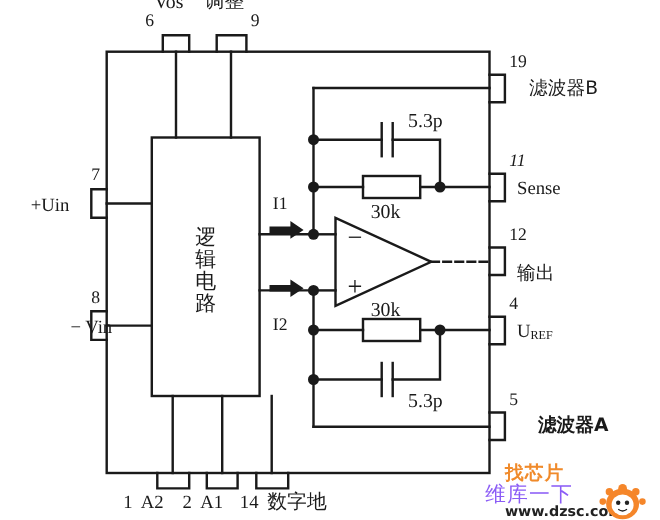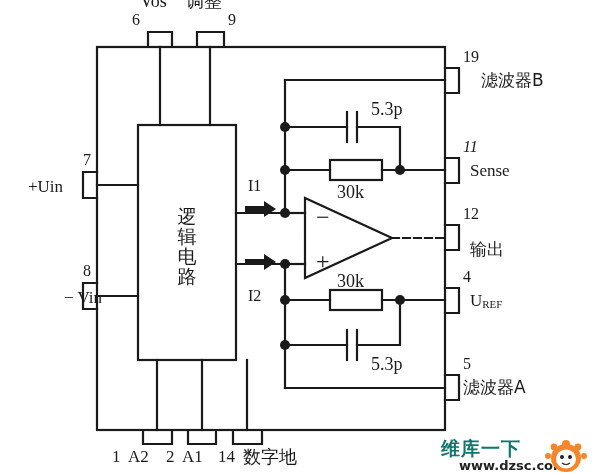--- a/index.html
+++ b/index.html
@@ -22,21 +22,21 @@
   .vtext{
     position:absolute;font-family:"DejaVu Sans","Liberation Sans",sans-serif;
     font-size:19px;line-height:1.06;text-align:center;letter-spacing:0;
   }
   .sub{font-size:11px;vertical-align:baseline;position:relative;top:2px;}
   
   #wm{position:absolute;left:437px;top:418px;width:163px;height:55px;}
   #wm .wm-top{position:absolute;left:22px;top:0px;font-family:"DejaVu Sans","Liberation Sans",sans-serif;
     font-size:17px;font-weight:bold;color:#f08a2a;letter-spacing:1px;}
   #wm .wm-mid{position:absolute;left:4px;top:18px;font-family:"DejaVu Sans","Liberation Sans",sans-serif;
-    font-size:19px;font-weight:bold;color:#0f766e;letter-spacing:1px;}
+    font-size:19px;font-weight:normal;color:#8b5cf6;letter-spacing:1px;}
   #wm .wm-url{position:absolute;left:22px;top:40px;font-family:"DejaVu Sans","Liberation Sans",sans-serif;
     font-size:13px;font-weight:bold;color:#222;}
   #wm .mascot{position:absolute;left:100px;top:6px;}
 </style>
 </head>
 <body>
 
 <svg id="diagram" viewBox="0 0 600 473">
   <g fill="none" stroke="#1a1a1a" stroke-width="2.2" stroke-linecap="square">
 
@@ -140,21 +140,21 @@
 <div class="lbl pin-num" style="left:463px;top:139px;font-style:italic;">11</div>
 <div class="lbl pin-name" style="left:470px;top:162px;">Sense</div>
 
 <div class="lbl pin-num" style="left:463px;top:206px;">12</div>
 <div class="lbl cn" style="left:470px;top:241px;">输出</div>
 
 <div class="lbl pin-num" style="left:463px;top:269px;">4</div>
 <div class="lbl pin-name" style="left:470px;top:292px;"><span>U</span><span class="sub">REF</span></div>
 
 <div class="lbl pin-num" style="left:463px;top:356px;">5</div>
-<div class="lbl cn" style="left:463px;top:379px;">滤波器A</div>
+<div class="lbl cn" style="left:489px;top:379px;font-weight:bold;">滤波器A</div>
 
 <div class="lbl bot" style="left:112px;top:448px;">1</div>
 <div class="lbl bot" style="left:128px;top:448px;text-align:center;">A2</div>
 <div class="lbl bot" style="left:166px;top:448px;">2</div>
 <div class="lbl bot" style="left:182px;top:448px;">A1</div>
 <div class="lbl bot" style="left:218px;top:448px;">14</div>
 <div class="lbl bot-cn" style="left:243px;top:448px;">数字地</div>
 
 <div class="vtext" style="left:170px;top:206px;width:34px;">逻<br>辑<br>电<br>路</div>
 
@@ -163,20 +163,21 @@
 <div class="lbl comp" style="left:337px;top:272px;">30k</div>
 <div class="lbl comp" style="left:371px;top:355px;">5.3p</div>
 
 <div class="lbl cur" style="left:248px;top:178px;">I1</div>
 <div class="lbl cur" style="left:248px;top:288px;">I2</div>
 
 <div class="lbl" style="left:316px;top:205px;font-size:24px;">−</div>
 <div class="lbl" style="left:316px;top:249px;font-size:24px;">+</div>
 
 <div id="wm">
+  <div class="wm-top">找芯片</div>
   <div class="wm-mid">维库一下</div>
   <div class="wm-url">www.dzsc.com</div>
   <svg class="mascot" width="58" height="50" viewBox="0 0 58 50">
     <g>
       <ellipse cx="29" cy="34" rx="15" ry="14" fill="#f5862a"></ellipse>
       <circle cx="29" cy="20" r="4" fill="#f5862a"></circle>
       <circle cx="17" cy="23" r="3.4" fill="#f5862a"></circle>
       <circle cx="41" cy="23" r="3.4" fill="#f5862a"></circle>
       <circle cx="11" cy="32" r="3" fill="#f5862a"></circle>
       <circle cx="47" cy="32" r="3" fill="#f5862a"></circle>

